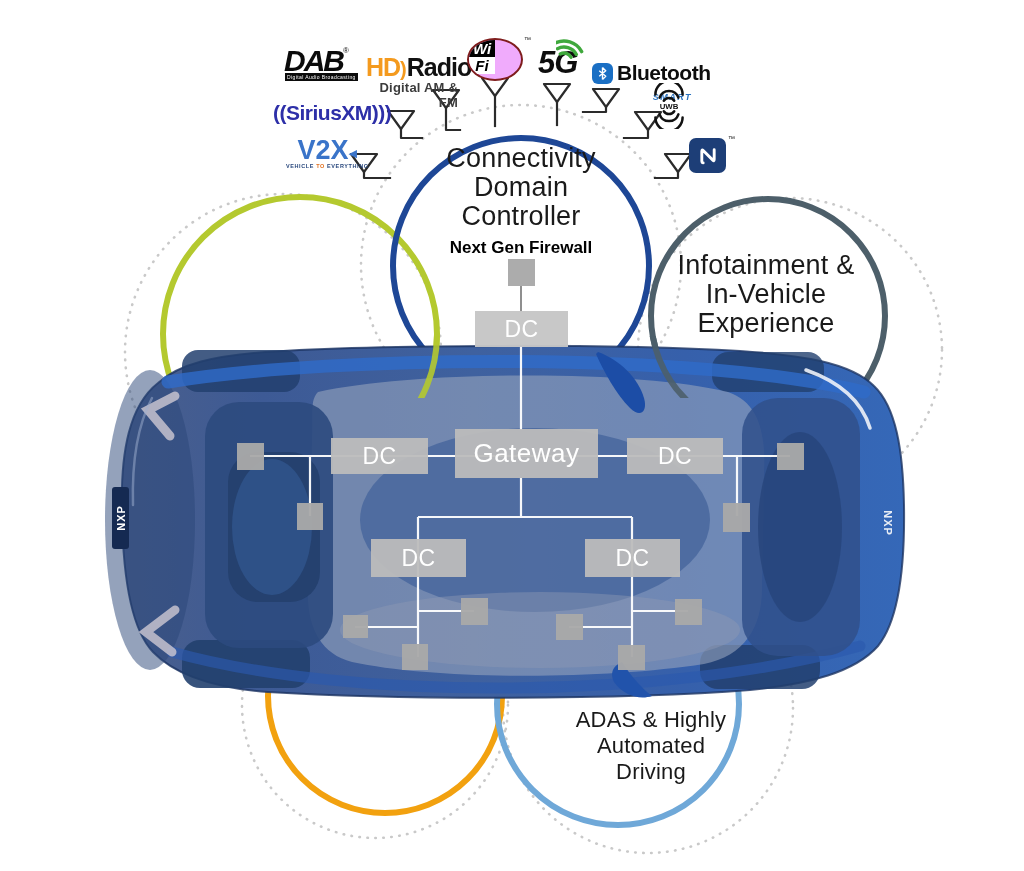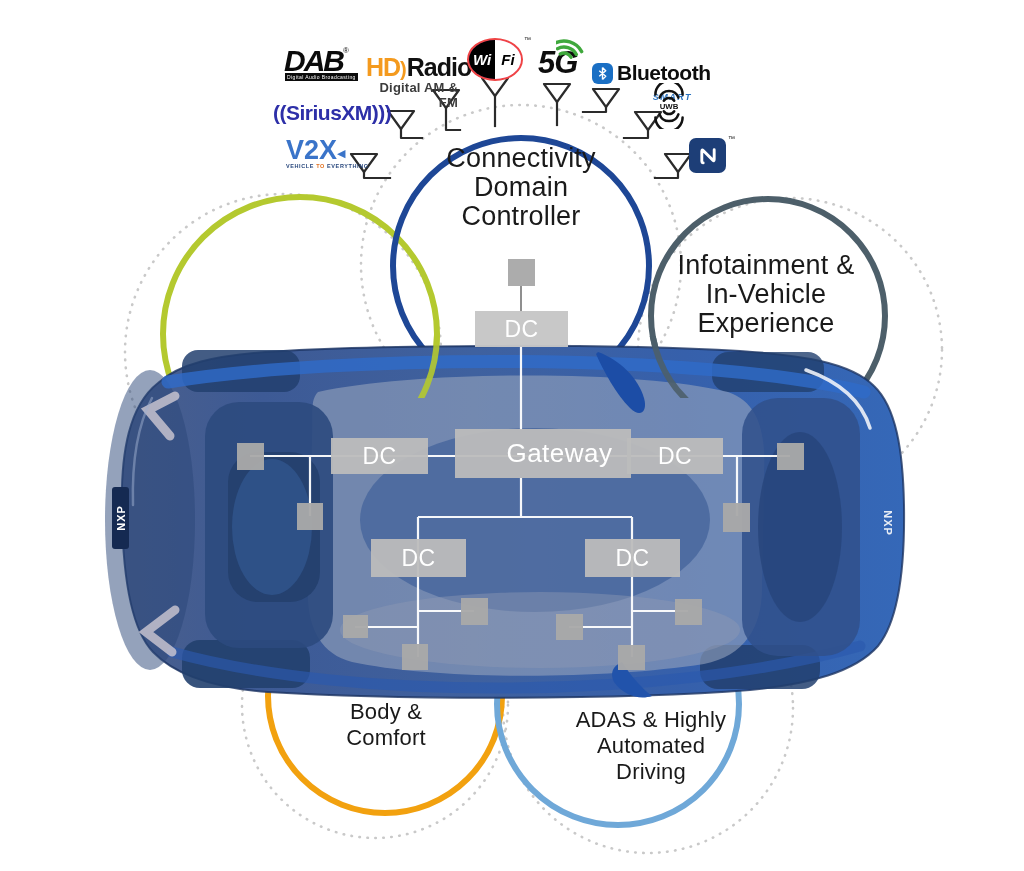--- a/index.html
+++ b/index.html
@@ -7,34 +7,34 @@
          font-family:"Liberation Sans",sans-serif;}
   .stage svg.bg{position:absolute;left:0;top:0;}
   
   .domain-label{position:absolute;text-align:center;color:#1a1a1a;font-size:27px;line-height:29px;
                 white-space:pre-line;letter-spacing:.2px;}
   .domain-label.small{font-size:22px;line-height:26px;}
   .firewall-label{position:absolute;text-align:center;color:#000;font-size:17px;font-weight:700;}
   
   .node-box{position:absolute;background:rgba(188,188,188,.95);color:#fff;display:flex;
             align-items:center;justify-content:center;font-size:23px;letter-spacing:.5px;}
-  .node-box.gw{font-size:26px;padding-left:33px;}
+  .node-box.gw{font-size:26px;}
   .node-sq{position:absolute;background:rgba(169,169,169,.96);}
   
   .logo{position:absolute;}
   .dab-name{font-weight:900;font-style:italic;font-size:30px;color:#0b0b0b;letter-spacing:-2px;line-height:30px;}
   .dab-reg{font-size:8px;vertical-align:top;color:#0b0b0b;}
   .dab-caption{position:absolute;left:1px;bottom:5px;background:#0b0b0b;color:#fff;font-size:5px;
                letter-spacing:.4px;padding:1px 2px;white-space:nowrap;}
   .hd-part{font-weight:900;font-size:25px;color:#f49a1e;letter-spacing:-1px;}
   .hd-arc{font-weight:700;font-size:20px;color:#f49a1e;}
   .radio-part{font-weight:900;font-size:25px;color:#111;letter-spacing:-1px;}
   .hd-reg{font-size:8px;vertical-align:top;color:#111;}
   .hd-caption{font-size:13px;color:#3c3c3c;letter-spacing:.2px;margin-top:-2px;text-align:right;font-weight:700;}
-  .wifi-oval{width:52px;height:39px;border:2px solid #ef4444;border-radius:50%;overflow:hidden;display:flex;background:#ec4899;}
+  .wifi-oval{width:52px;height:39px;border:2px solid #7f1d1d;border-radius:50%;overflow:hidden;display:flex;background:#f0abfc;flex-direction:column;}
   .wifi-half{width:50%;display:flex;align-items:center;justify-content:center;font-weight:900;font-style:italic;font-size:15px;}
   .wifi-wi{background:#000;color:#fff;}
   .wifi-fi{background:#fff;color:#000;}
   .wifi-tm{position:absolute;right:-8px;top:-2px;font-size:7px;color:#111;}
   .fiveg-name{font-weight:900;font-style:italic;font-size:31px;color:#0d0d0d;letter-spacing:-1px;}
   .bt-icon{width:21px;height:21px;border-radius:6px;background:#1a6fc4;display:inline-flex;
            align-items:center;justify-content:center;vertical-align:middle;}
   .bt-name{font-weight:800;font-size:21px;color:#0d0d0d;letter-spacing:-.5px;vertical-align:middle;margin-left:4px;}
   .bt-sub{font-weight:900;font-style:italic;font-size:9px;color:#2a72c0;letter-spacing:1.5px;text-align:right;margin-top:7px;}
   .sirius{font-weight:800;font-size:21px;color:#2d2fa8;letter-spacing:-.5px;}
@@ -201,25 +201,24 @@
   <div class="node-sq" style="left:343px;top:615px;width:25px;height:23px;"></div>
   <div class="node-sq" style="left:461px;top:598px;width:27px;height:27px;"></div>
   <div class="node-sq" style="left:402px;top:644px;width:26px;height:26px;"></div>
   <div class="node-sq" style="left:556px;top:614px;width:27px;height:26px;"></div>
   <div class="node-sq" style="left:675px;top:599px;width:27px;height:26px;"></div>
   <div class="node-sq" style="left:618px;top:645px;width:27px;height:25px;"></div>
 
   <div class="domain-label" style="left:411px;top:144px;width:220px;">Connectivity
 Domain
 Controller</div>
+  <div class="firewall-label" style="left:411px;top:238px;width:220px;">Next Gen Firewall</div>
   <div class="domain-label" style="left:653px;top:251px;width:226px;">Infotainment &amp;
 In-Vehicle
 Experience</div>
-  <div class="domain-label small" style="left:297px;top:699px;width:178px;">Body &amp;
-Comfort</div>
   <div class="domain-label small" style="left:553px;top:699px;width:196px;margin-top:8px;">ADAS &amp; Highly
 Automated
 Driving</div>
 
   <div class="logo" style="left:284px;top:46px;width:76px;height:40px;">
     <span class="dab-name">DAB</span><span class="dab-reg">®</span>
     <div class="dab-caption">Digital Audio Broadcasting</div>
   </div>
 
   <div class="logo" style="left:366px;top:53px;width:92px;">
@@ -270,21 +269,21 @@
         <path d="M13,14 A9.5,9.5 0 0 1 31,14"></path>
         <path d="M9,11 A13,13 0 0 1 35,11"></path>
         <path d="M17,27 A6,6 0 0 0 27,27"></path>
         <path d="M13,30 A9.5,9.5 0 0 0 31,30"></path>
         <path d="M9,33 A13,13 0 0 0 35,33"></path>
       </g>
       <text x="22" y="25" text-anchor="middle" font-size="7.5" font-weight="bold" fill="#111">UWB</text>
     </svg>
   </div>
 
-  <div class="logo" style="left:286px;top:137px;">
+  <div class="logo" style="left:286px;top:137px;text-align:center;">
     <div style="white-space:nowrap;"><span class="v2x-name">V2X</span><span class="v2x-tri">◀</span></div>
     <div class="v2x-caption">
       <span>VEHICLE</span> <span class="mid">TO</span> <span>EVERYTHING</span>
     </div>
   </div>
 
   <div class="logo" style="left:689px;top:138px;">
     <div class="nfc-mark">
       <svg width="22" height="22" viewBox="0 0 32 32">
           <path d="M9 26 Q7 26 7 23 V9 Q7 6 9 8 L23 22 Q25 24 25 21 V7" fill="none" stroke="#ffffff" stroke-width="4.2" stroke-linecap="round"></path>

